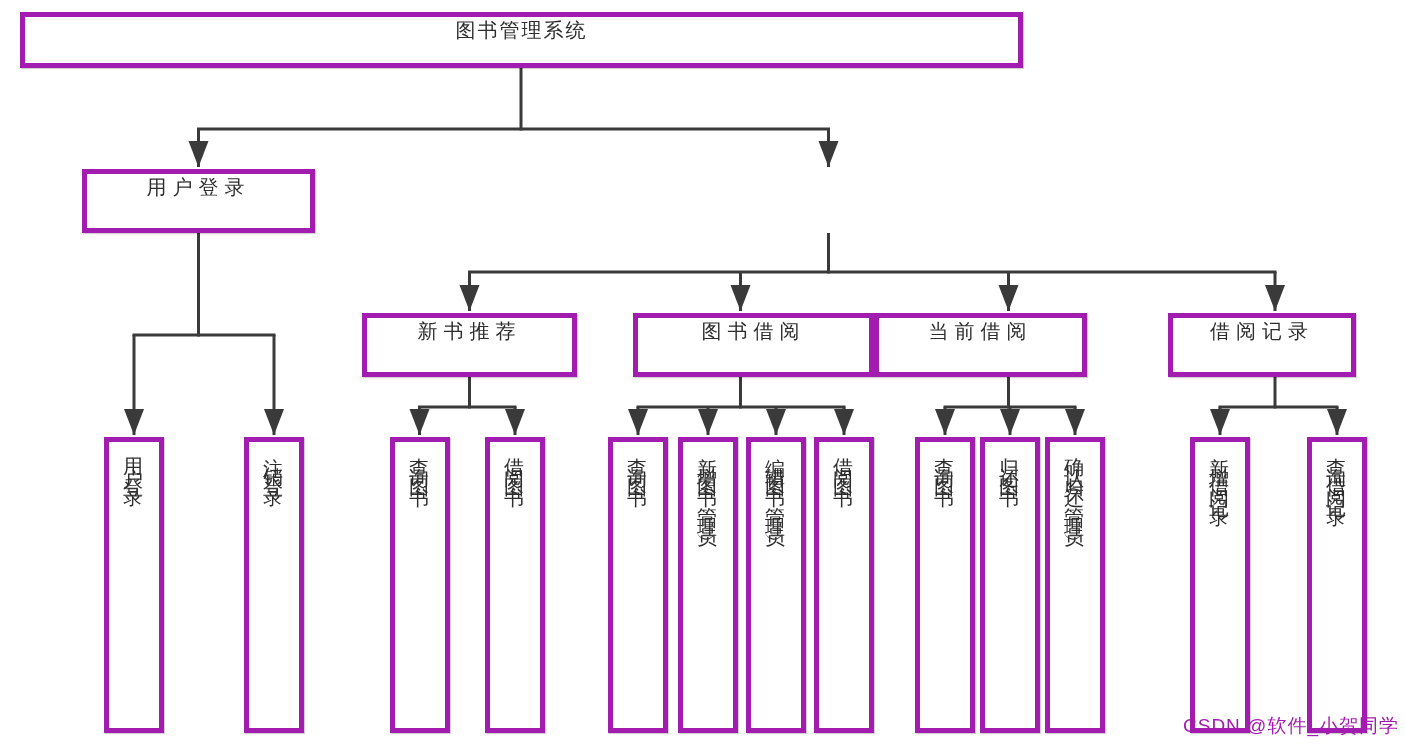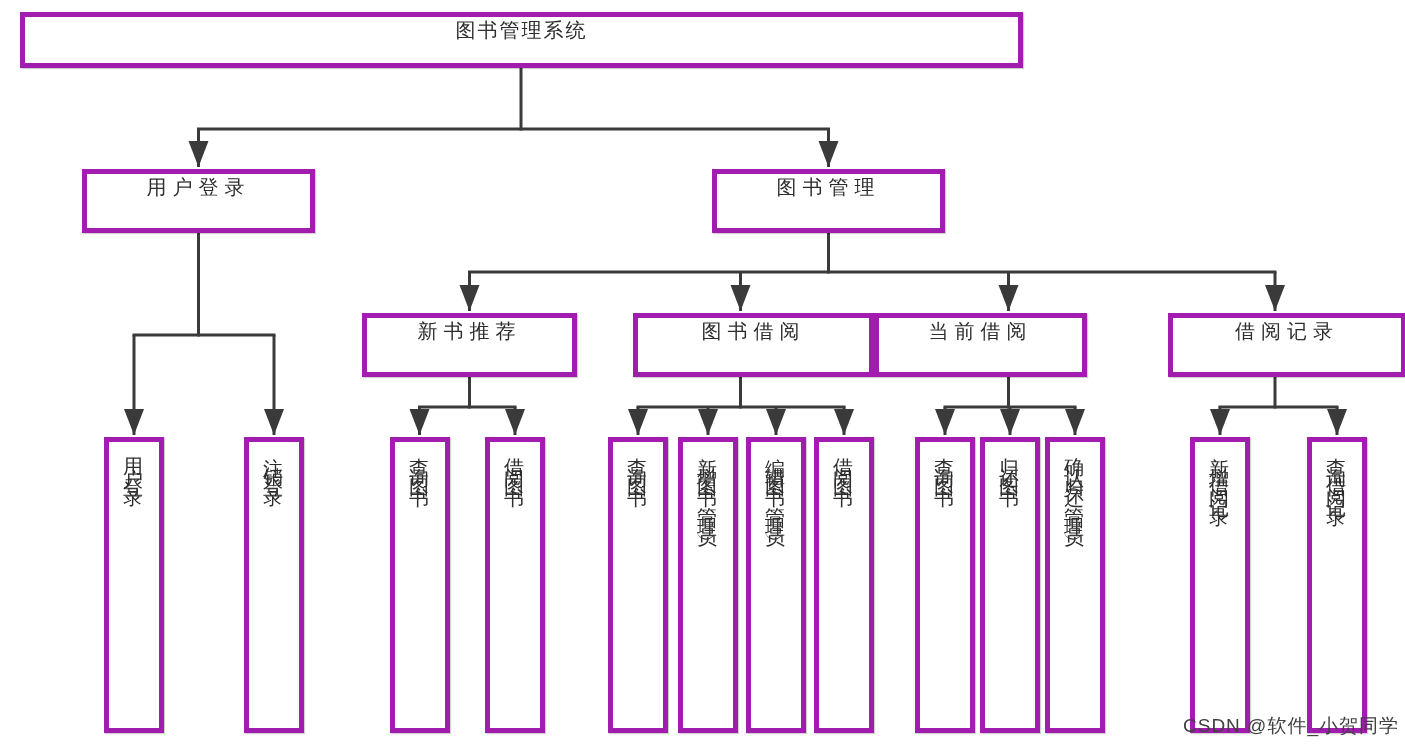--- a/index.html
+++ b/index.html
@@ -28,21 +28,21 @@
     writing-mode:vertical-rl;
     font-size:20px;
     letter-spacing:10px;
     color:#2d2d2d;
     white-space:nowrap;
   }
   .watermark{
     position:absolute;
     left:1183px;top:713px;
     font-size:19px;
-    color:#404040;
+    color:#a21caf;
     letter-spacing:1px;
     white-space:nowrap;
   }
 </style>
 </head>
 <body>
 
 <div id="canvas">
 
   <svg id="wires" viewBox="0 0 1405 747" xmlns="http://www.w3.org/2000/svg">
@@ -95,34 +95,31 @@
     </g>
   </svg>
 
   <div class="node root">
     <span>图书管理系统</span>
   </div>
 
   <div class="node lvl2" style="left:82px;">
     <span>用户登录</span>
   </div>
-  <div class="node lvl2" style="left:712px;">
-    <span>图书管理</span>
-  </div>
 
   <div class="node lvl3" style="left:362px;width:215px;font-family:Liberation Serif, serif;">
     <span>新书推荐</span>
   </div>
   <div class="node lvl3" style="left:633px;width:241px;">
     <span>图书借阅</span>
   </div>
   <div class="node lvl3" style="left:874px;width:213px;">
     <span>当前借阅</span>
   </div>
-  <div class="node lvl3" style="left:1168px;width:238px;">
+  <div class="node lvl3" style="left:1168px;width:188px;">
     <span>借阅记录</span>
   </div>
 
   <div class="node leaf" style="left:104px;">
     <span class="vtext">用户登录</span>
   </div>
   <div class="node leaf" style="left:244px;">
     <span class="vtext">注销登录</span>
   </div>
   <div class="node leaf" style="left:390px;">

